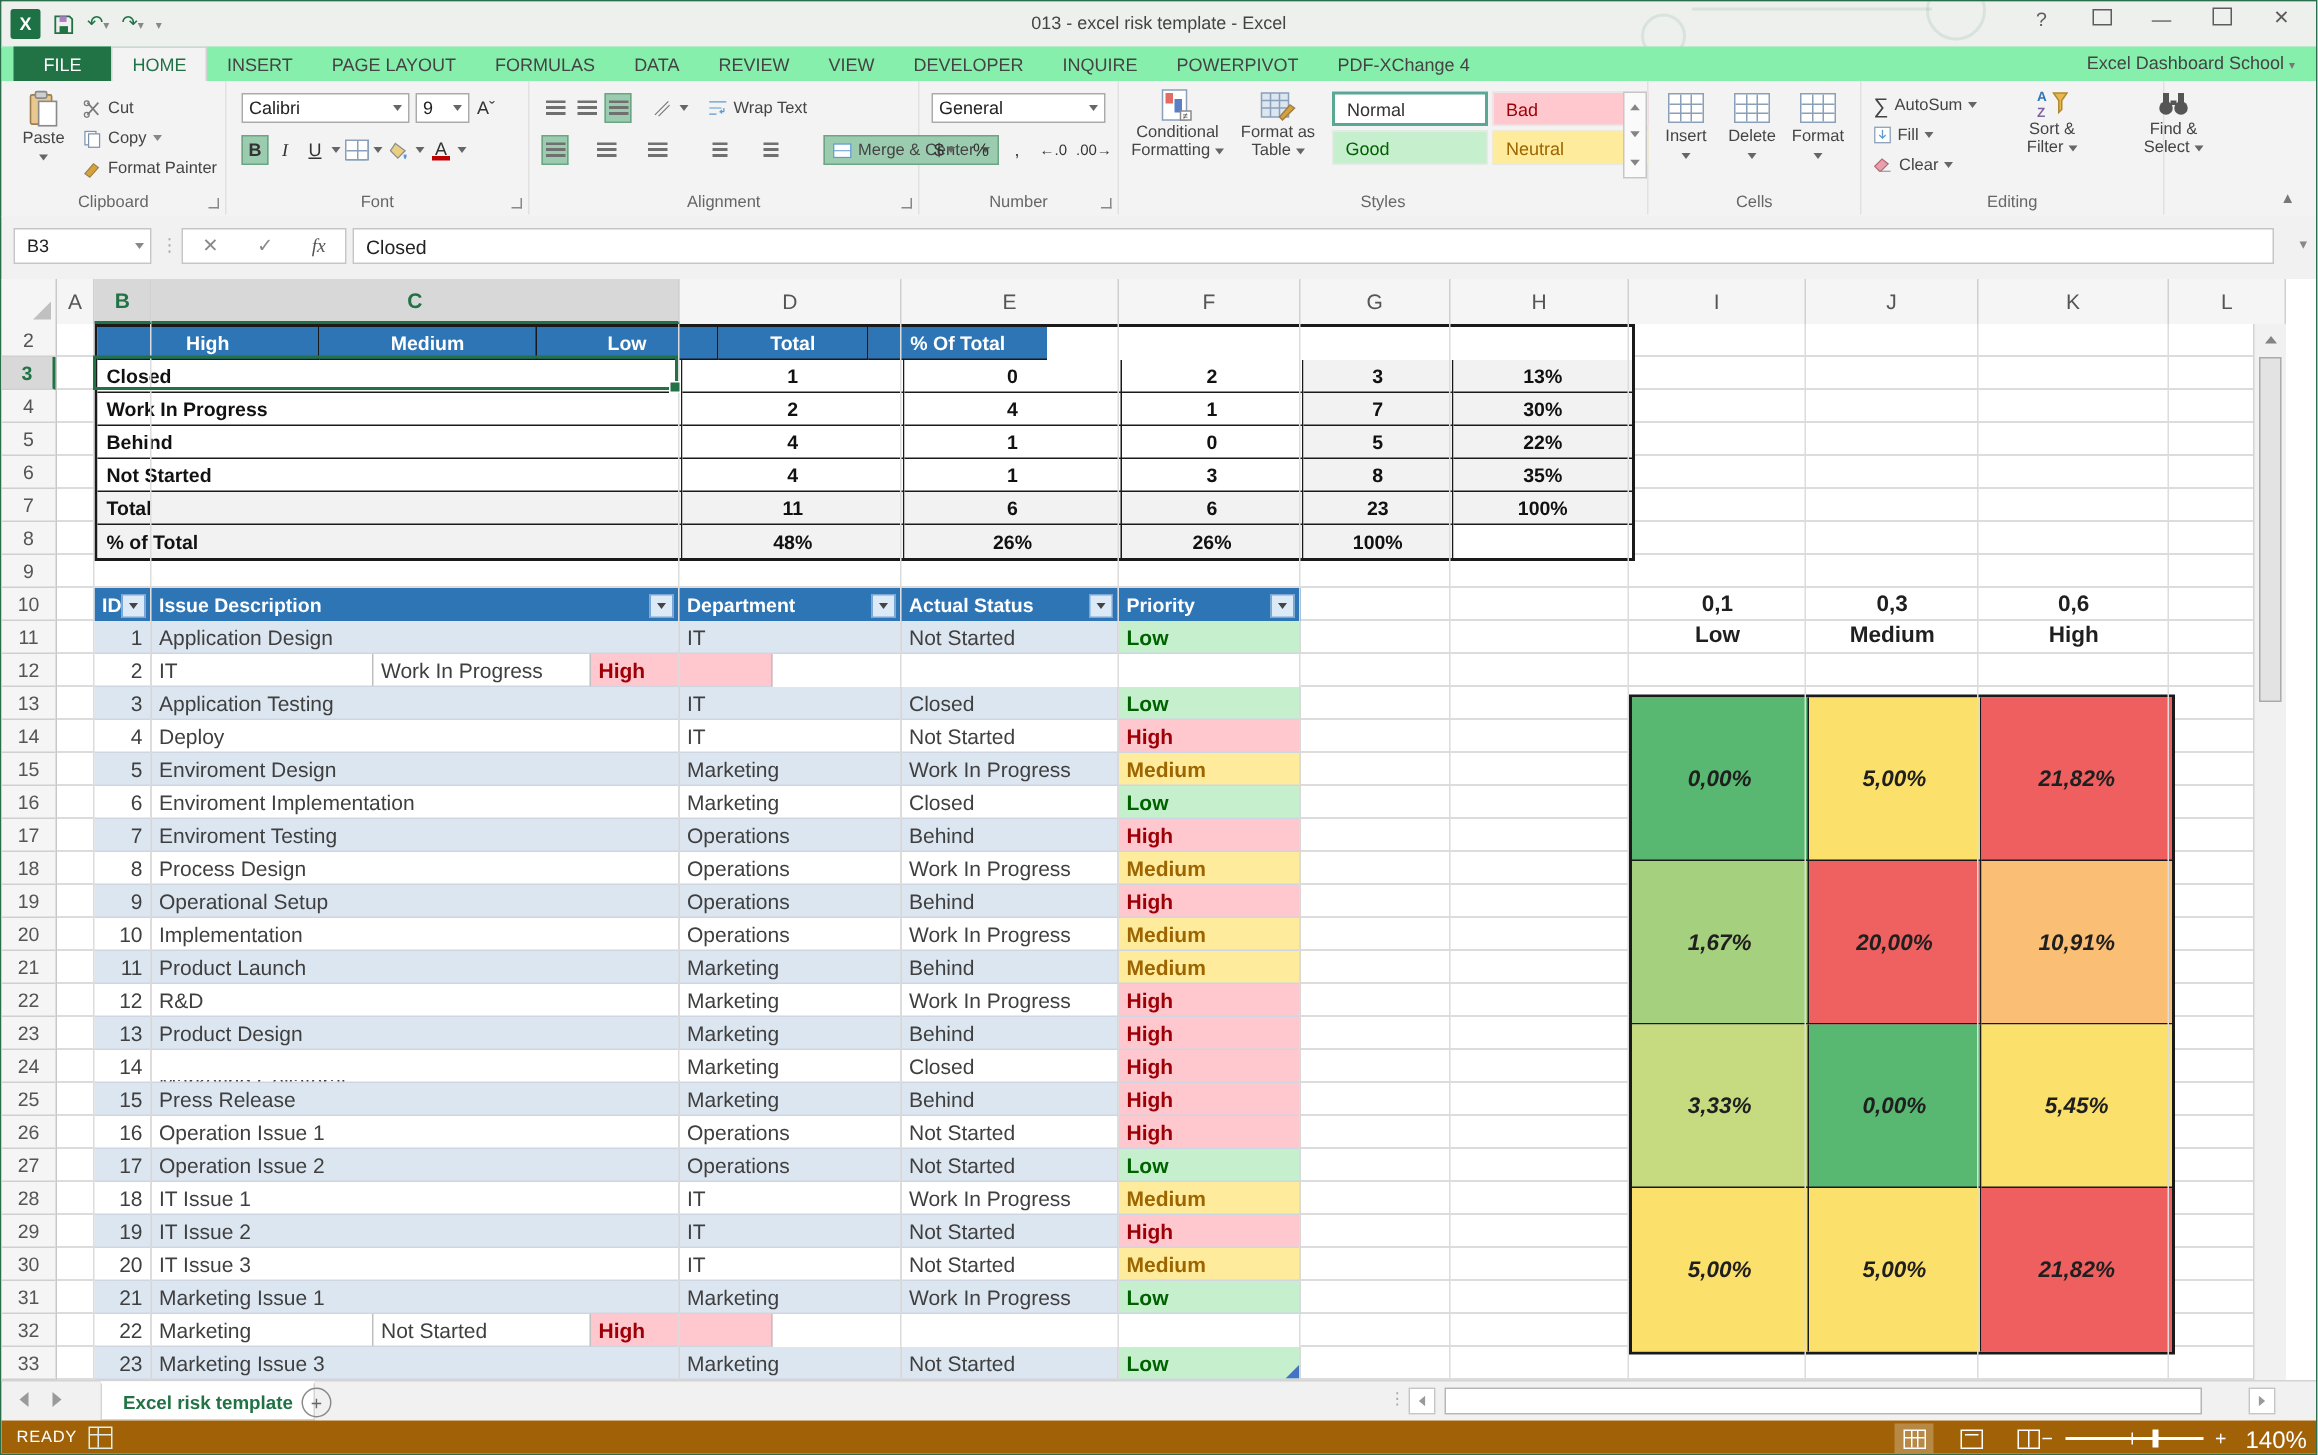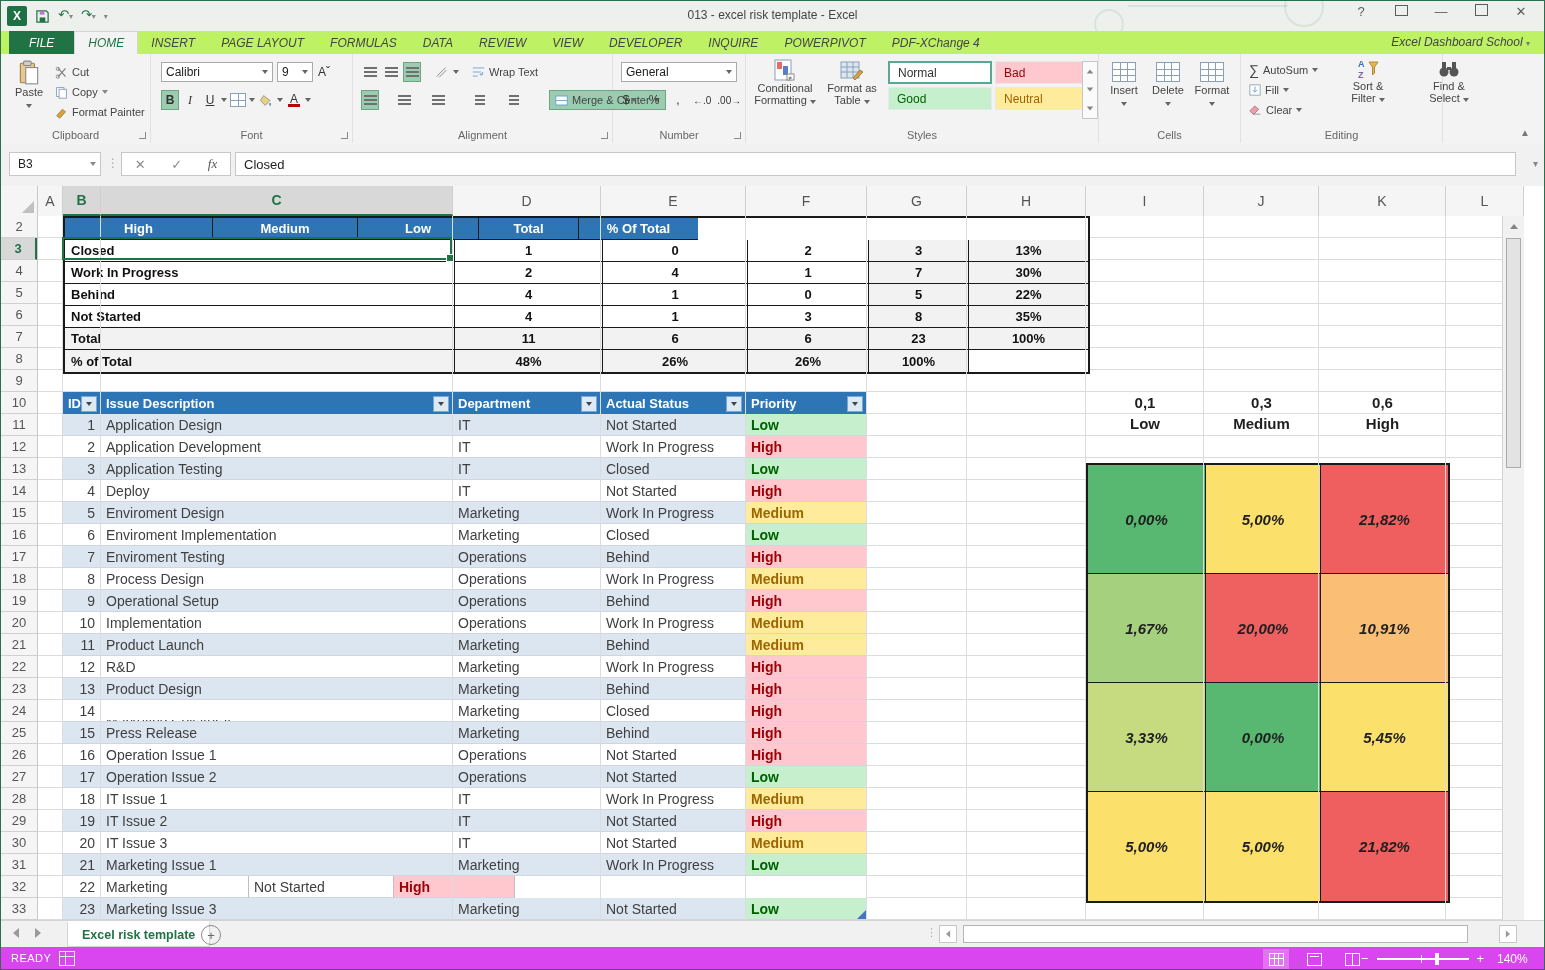--- a/index.html
+++ b/index.html
@@ -13,21 +13,21 @@
   .deco-line{position:absolute;height:2px;background:rgba(33,115,70,.10);}
   .qat{position:absolute;top:4px;display:flex;align-items:center;gap:8px;left:6px;}
   .xl-logo{width:20px;height:20px;background:#1e7145;color:#fff;font-weight:bold;font-size:12px;display:flex;align-items:center;justify-content:center;border-radius:2px;}
   .qbtn{color:#217346;font-size:13px;line-height:20px;cursor:default;}
   .qbtn .c{color:#888;font-size:8px;}
   .win-title{position:absolute;left:0;right:0;top:7px;text-align:center;font-size:12px;color:#444;}
   .winctl{position:absolute;top:3px;display:flex;gap:14px;right:10px;align-items:center;color:#5c5c5c;font-size:13px;}
   .winctl .b{width:26px;text-align:center;}
   .boxicon{display:inline-block;width:11px;height:9px;border:1px solid #5c5c5c;}
   
-  .tabrow{position:absolute;left:0;top:30px;width:100%;height:23px;background:#bef264;font-style:italic;}
+  .tabrow{position:absolute;left:0;top:30px;width:100%;height:23px;background:#86efac;}
   .rtabs{position:absolute;left:8px;top:0;display:flex;height:23px;}
   .rtab{padding:0 13px;font-size:12px;color:#444;display:flex;align-items:center;white-space:nowrap;}
   .rtab.file{background:#217346;color:#fff;padding:0 20px;}
   .rtab.active{background:#f3f3f3;color:#217346;border:1px solid #d4d4d4;border-bottom:none;}
   .account{position:absolute;right:14px;top:4px;font-size:12px;color:#444;}
   .account .c{font-size:8px;color:#777;}
   
   .ribbon{position:absolute;left:0;top:53px;width:100%;height:90px;background:#f3f3f3;border-bottom:1px solid #d4d4d4;}
   .rgroup{position:absolute;top:0;height:89px;border-right:1px solid #e1e1e1;box-sizing:border-box;}
   .glabel{position:absolute;bottom:2px;left:0;right:0;text-align:center;font-size:11px;color:#666;}
@@ -121,34 +121,34 @@
   .snav{position:absolute;left:12px;top:7px;display:flex;gap:16px;align-items:center;}
   .tri-l{width:0;height:0;border-top:5px solid transparent;border-bottom:5px solid transparent;border-right:6px solid #9a9a9a;}
   .tri-r{width:0;height:0;border-top:5px solid transparent;border-bottom:5px solid transparent;border-left:6px solid #9a9a9a;}
   .sheettab{position:absolute;left:66px;top:0;height:26px;background:#fff;border:1px solid #d4d4d4;border-top:2px solid #fff;display:flex;align-items:center;padding:0 14px;font-size:12.5px;font-weight:bold;color:#217346;box-sizing:border-box;}
   .newsheet{position:absolute;left:200px;top:4px;width:18px;height:18px;border:1px solid #8a8a8a;border-radius:50%;color:#666;font-size:13px;display:flex;align-items:center;justify-content:center;}
   .splitdots{position:absolute;left:925px;top:5px;color:#aaa;font-size:11px;letter-spacing:1px;}
   .hsarrow{position:absolute;top:4px;width:18px;height:18px;background:#fff;border:1px solid #c6c6c6;display:flex;align-items:center;justify-content:center;box-sizing:border-box;}
   .hstrack{position:absolute;left:962px;top:4px;width:532px;height:18px;background:#f1f1f1;}
   .hsthumb{position:absolute;left:0;top:0;width:505px;height:18px;background:#fff;border:1px solid #b5b5b5;box-sizing:border-box;}
   
-  .statusbar{position:absolute;left:0;top:946px;width:100%;height:24px;background:#d946ef;color:#fff;}
+  .statusbar{position:absolute;left:0;top:946px;width:100%;height:24px;background:#a16207;color:#fff;}
   .ready{position:absolute;left:10px;top:5px;font-size:11px;letter-spacing:.5px;}
   .macroicon{position:absolute;left:58px;top:4px;width:14px;height:13px;border:1px solid #dfeee6;background:linear-gradient(#dfeee6 0 0) 0 4px/100% 1px no-repeat,linear-gradient(#dfeee6 0 0) 5px 0/1px 100% no-repeat;}
   .viewbtns{position:absolute;left:1262px;top:2px;display:flex;gap:12px;}
   .vbtn{width:26px;height:20px;display:flex;align-items:center;justify-content:center;}
   .vbtn.active{background:rgba(255,255,255,.25);}
   .vico{width:13px;height:11px;border:1px solid #fff;background:linear-gradient(#fff 0 0) 0 4px/100% 1px no-repeat,linear-gradient(#fff 0 0) 4px 0/1px 100% no-repeat,linear-gradient(#fff 0 0) 8px 0/1px 100% no-repeat;}
   .vico2{width:13px;height:11px;border:1px solid #fff;background:linear-gradient(#fff 0 0) 2px 2px/9px 1px no-repeat;}
   .vico3{width:13px;height:11px;border:1px solid #fff;background:linear-gradient(#fff 0 0) 6px 0/1px 100% no-repeat;}
   .zoomctl{position:absolute;left:1360px;top:4px;display:flex;align-items:center;gap:8px;font-size:13px;}
   .ztrack{position:relative;width:92px;height:2px;background:#fff;}
   .zthumb{position:absolute;left:58px;top:-5px;width:4px;height:12px;background:#fff;}
   .ztick{position:absolute;left:44px;top:-3px;width:1px;height:8px;background:#fff;}
-  .zoomlabel{position:absolute;left:1496px;top:5px;font-size:12px;}
+  .zoomlabel{position:absolute;left:1496px;top:5px;font-size:16px;}
   svg{display:block;}
 </style>
 </head>
 <body>
 
 <div class="app">
 
   <div class="titlebar">
     <div class="deco ni" style="right:220px;top:-14px;width:36px;height:36px;"></div>
     <div class="deco ni" style="right:420px;top:8px;width:26px;height:26px;"></div>
@@ -601,21 +601,20 @@
             </div>
             <div class="irow band">
               <div class="icell id" style="width: 38px;">1</div>
               <div class="icell" style="width: 352px;">Application Design</div>
               <div class="icell" style="width: 148px;">IT</div>
               <div class="icell" style="width: 145px;">Not Started</div>
               <div class="icell p-low" style="width: 121px;">Low</div>
             </div>
             <div class="irow">
               <div class="icell id" style="width: 38px;">2</div>
-              <div class="icell" style="width: 352px;">Application Development</div>
               <div class="icell" style="width: 148px;">IT</div>
               <div class="icell" style="width: 145px;">Work In Progress</div>
               <div class="icell p-high" style="width: 121px;">High</div>
             </div>
             <div class="irow band">
               <div class="icell id" style="width: 38px;">3</div>
               <div class="icell" style="width: 352px;">Application Testing</div>
               <div class="icell" style="width: 148px;">IT</div>
               <div class="icell" style="width: 145px;">Closed</div>
               <div class="icell p-low" style="width: 121px;">Low</div>

